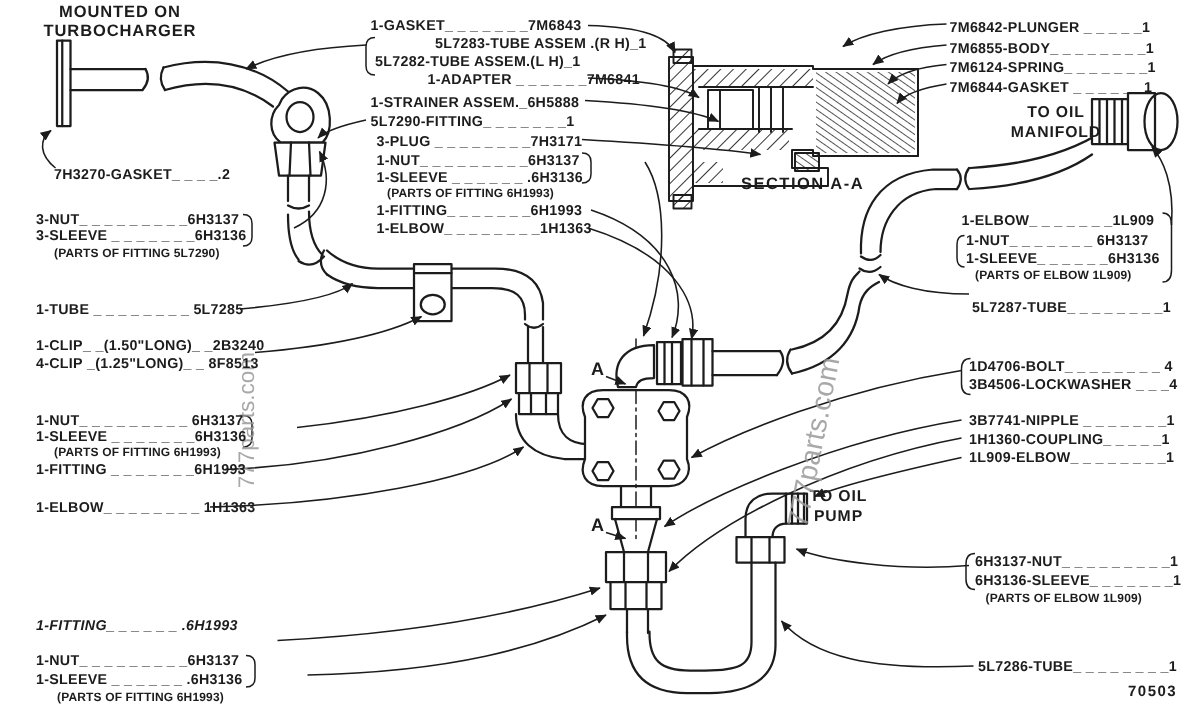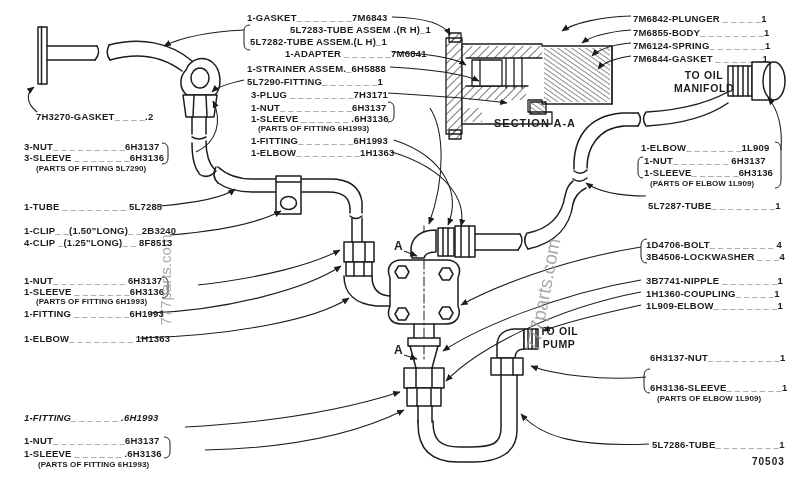--- a/index.html
+++ b/index.html
@@ -200,20 +200,24 @@
       <path d="M162,143 Q168,143 168,149 L168,158 Q168,164 162,164"></path>
       <path d="M162,277 Q168,277 168,283 L168,292 Q168,298 162,298"></path>
       <path d="M164,437 Q170,437 170,443 L170,452 Q170,458 164,458"></path>
       <path d="M643,157 Q638,157 638,163 L638,172 Q638,178 643,178"></path>
       <path d="M775,142 Q781,142 781,150 L781,180 Q781,188 775,188"></path>
       <path d="M647,239 Q641,239 641,246 L641,256 Q641,263 647,263"></path>
       <path d="M650,369 Q644,369 644,376 L644,386 Q644,393 650,393"></path>
     </g>
   </svg>
 
+  <div class="hdr" style="left:24px;top:2px;width:112px;">
+    <div>MOUNTED ON</div>
+    <div>TURBOCHARGER</div>
+  </div>
 
   <div class="hdr" style="left:490px;top:117px;width:90px;letter-spacing:1px;">SECTION A-A</div>
 
   <div class="hdr mid" style="left:666px;top:69px;width:76px;">
     <div>TO OIL</div>
     <div>MANIFOLD</div>
   </div>
 
   <div class="hdr mid" style="left:534px;top:325px;width:50px;">
     <div>TO OIL</div>
@@ -264,18 +268,18 @@
       <div class="co" style="left: 641px; top: 142px;">1-ELBOW_ _ _ _ _ _ _1L909</div>
       <div class="co" style="left: 644px; top: 155px;">1-NUT_ _ _ _ _ _ _ 6H3137</div>
       <div class="co" style="left: 644px; top: 167px;">1-SLEEVE_ _ _ _ _ _6H3136</div>
       <div class="co sm" style="left: 650px; top: 178px;">(PARTS OF ELBOW 1L909)</div>
       <div class="co" style="left: 648px; top: 200px;">5L7287-TUBE_ _ _ _ _ _ _ _1</div>
       <div class="co" style="left: 646px; top: 239px;">1D4706-BOLT_ _ _ _ _ _ _ _ 4</div>
       <div class="co" style="left: 646px; top: 251px;">3B4506-LOCKWASHER _ _ _4</div>
       <div class="co" style="left: 646px; top: 275px;">3B7741-NIPPLE _ _ _ _ _ _ _1</div>
       <div class="co" style="left: 646px; top: 288px;">1H1360-COUPLING_ _ _ _ _1</div>
       <div class="co" style="left: 646px; top: 300px;">1L909-ELBOW_ _ _ _ _ _ _ _1</div>
-      <div class="co" style="left: 650px; top: 352px;">6H3137-NUT_ _ _ _ _ _ _ _ _1</div>
+      <div class="co" style="left: 650px; top: 369px;">6H3137-NUT_ _ _ _ _ _ _ _ _1</div>
       <div class="co" style="left: 650px; top: 382px;">6H3136-SLEEVE_ _ _ _ _ _ _1</div>
       <div class="co sm" style="left: 657px; top: 393px;">(PARTS OF ELBOW 1L909)</div>
       <div class="co" style="left: 652px; top: 439px;">5L7286-TUBE_ _ _ _ _ _ _ _1</div>
     </div>
 </div>
 
 </body></html>

